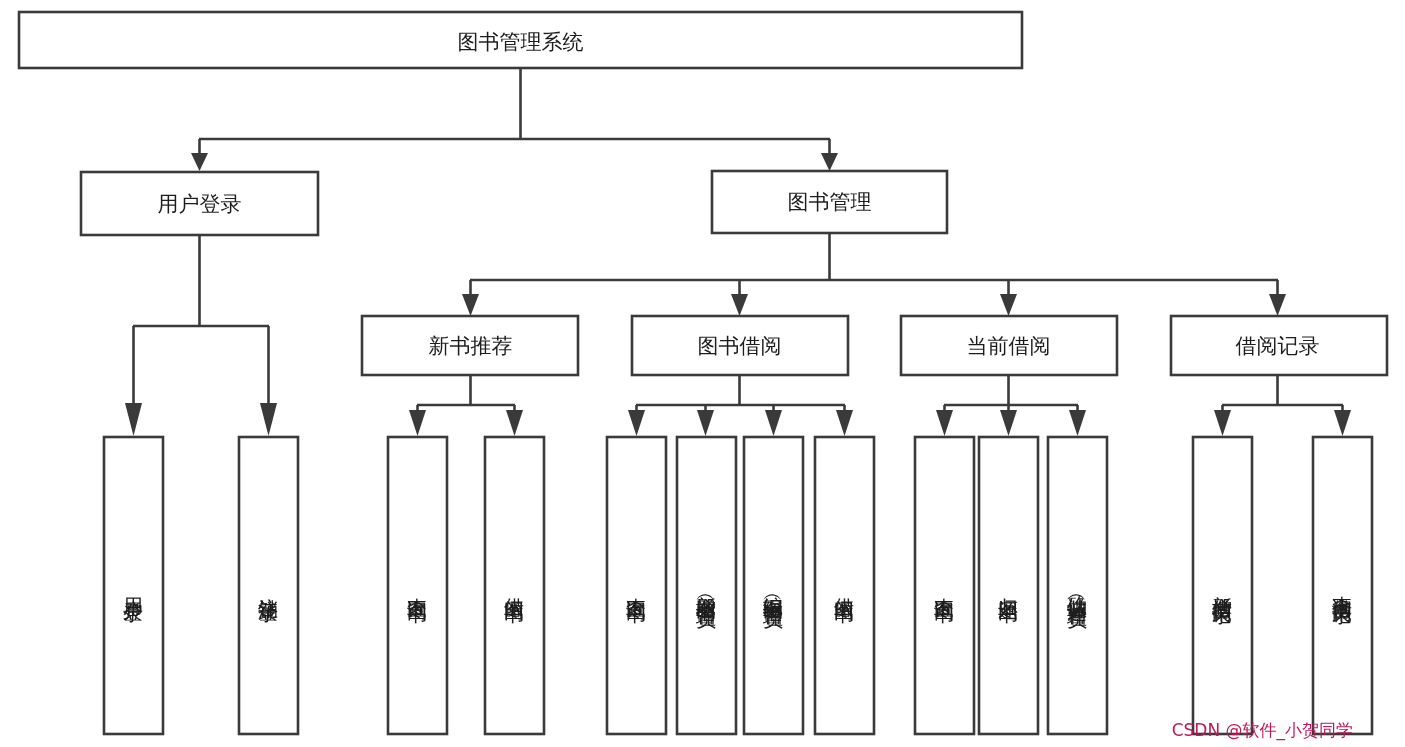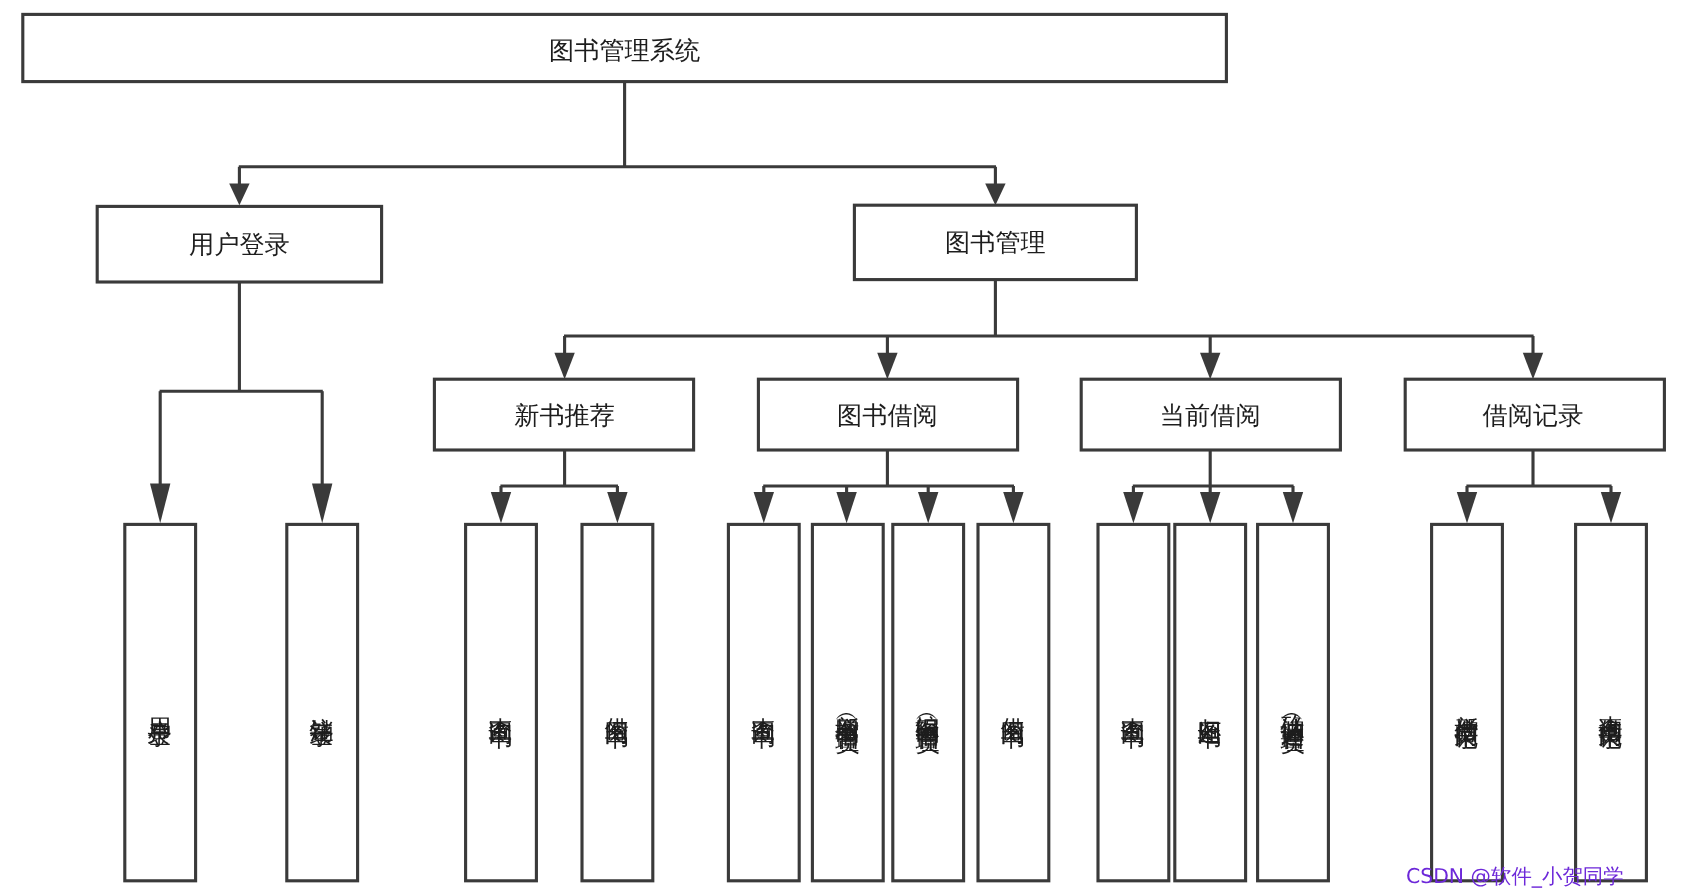--- a/index.html
+++ b/index.html
@@ -74,21 +74,21 @@
   }
   .leaf-label-wrap.top-aligned {
     align-items: flex-start;
   }
   .watermark {
     position: absolute;
     right: 8px;
     bottom: 5px;
     font-family: "DejaVu Sans", "Liberation Sans", sans-serif;
     font-size: 17px;
-    color: #6d28d9;
+    color: #be185d;
     white-space: nowrap;
     user-select: none;
   }
 </style>
 </head>
 <body>
 
 <div id="diagram-root">
 
   <svg id="tree-svg" viewBox="0 0 1405 747">

